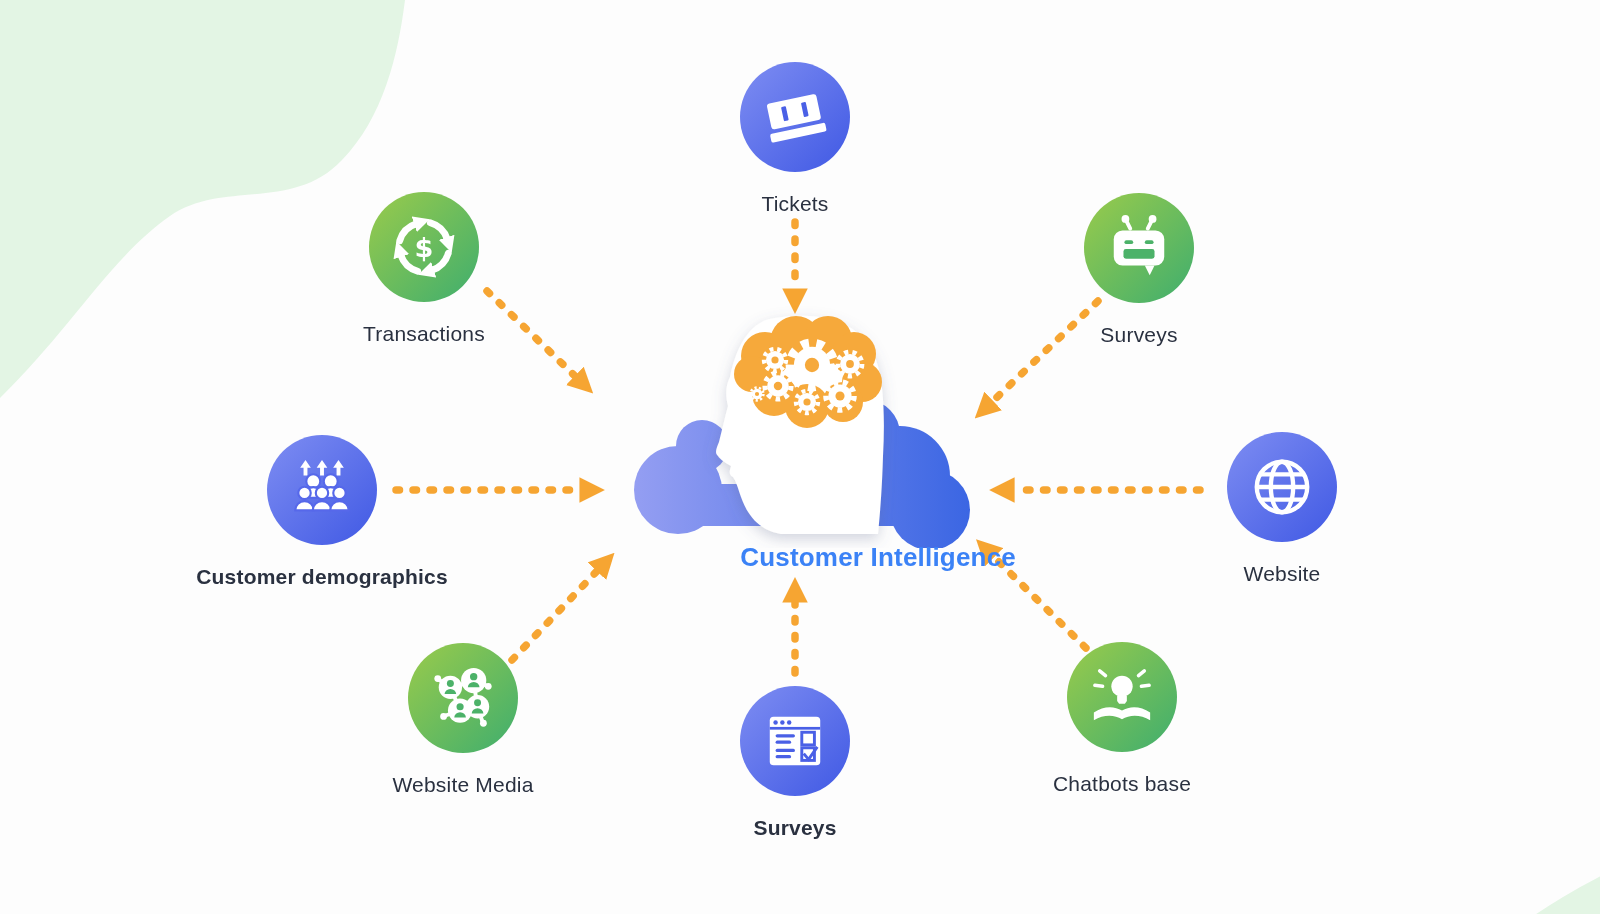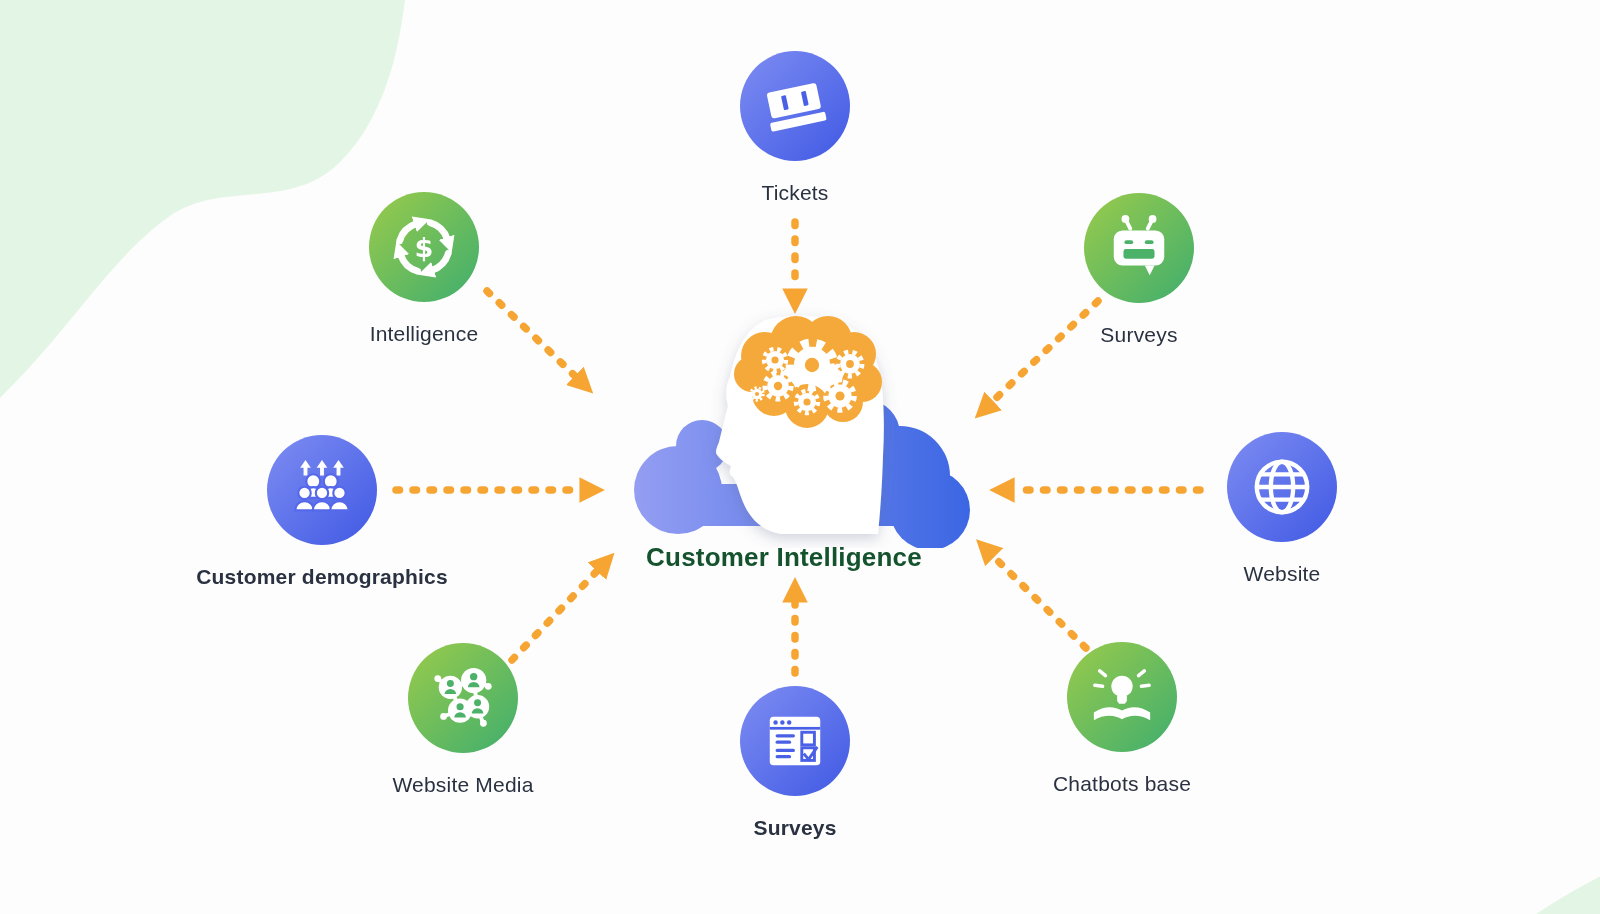--- a/index.html
+++ b/index.html
@@ -14,22 +14,22 @@
     display:flex; align-items:center; justify-content:center;
   }
   .bubble.blue  { background:linear-gradient(135deg,#7E8DF2 0%,#4059E4 100%); }
   .bubble.green { background:linear-gradient(135deg,#9ACB4B 0%,#3FAE6E 100%); }
   .node-label {
     margin-top:20px; font-size:21px; color:#2A3140; white-space:nowrap;
     letter-spacing:0.2px;
   }
   .center-graphic { position:absolute; left:600px; top:298px; }
   .center-title {
-    position:absolute; left:584px; top:542px; width:400px; text-align:center;
-    font-size:26px; font-weight:bold; color:#14532d; letter-spacing:0.2px;
+    position:absolute; left:616px; top:542px; width:400px; text-align:right;
+    font-size:26px; font-weight:bold; color:#3b82f6; letter-spacing:0.2px;
   }
   .dotarrow {
     stroke:#F6A532; stroke-width:7.5; stroke-linecap:round;
     stroke-dasharray:3.5 13.5; fill:none; marker-end:url(#ah-orange);
   }
 </style>
 </head>
 <body>
 
 <div class="stage">
@@ -107,21 +107,21 @@
       <use href="#gear" transform="translate(178,88) scale(0.65)"></use>
       <use href="#gear" transform="translate(207,104) scale(0.55)"></use>
       <use href="#gear" transform="translate(250,66) scale(0.6)"></use>
       <use href="#gear" transform="translate(240,98) scale(0.7)"></use>
       <use href="#gear" transform="translate(157,96) scale(0.32)"></use>
     </g>
   </svg>
 
   <div class="center-title">Customer Intelligence</div>
 
-  <div class="node" style="left:665px; top:51px;align-items:center;">
+  <div class="node" style="left:665px; top:62px;align-items:center;">
     <div class="bubble blue">
       <svg viewBox="-34 -34 68 68" width="66" height="66" aria-hidden="true">
         <g transform="rotate(-12)">
           <rect x="-26" y="-19" width="52" height="27" rx="3" fill="#fff"></rect>
           <rect x="-12" y="-13" width="5" height="15" rx="1" fill="#4a60e6"></rect>
           <rect x="9" y="-13" width="5" height="15" rx="1" fill="#4a60e6"></rect>
           <rect x="-29" y="12" width="58" height="9" rx="2" fill="#fff"></rect>
         </g>
       </svg>
     </div>
@@ -272,16 +272,16 @@
         </defs>
         <g stroke="#fff" stroke-width="7" fill="none" stroke-linecap="round">
           <path d="M 6.5,-25 A 26,26 0 0 1 24,-8" marker-end="url(#ahw)"></path>
           <path d="M 25,6.5 A 26,26 0 0 1 8,24" marker-end="url(#ahw)"></path>
           <path d="M -6.5,25 A 26,26 0 0 1 -24,8" marker-end="url(#ahw)"></path>
           <path d="M -25,-6.5 A 26,26 0 0 1 -8,-24" marker-end="url(#ahw)"></path>
         </g>
         <text x="0" y="10" text-anchor="middle" font-family="'DejaVu Sans',sans-serif" font-size="28" font-weight="bold" fill="#fff">$</text>
       </svg>
     </div>
-    <div class="node-label">Intelligence</div>
+    <div class="node-label">Transactions</div>
   </div>
 
 </div>
 
 </body></html>

